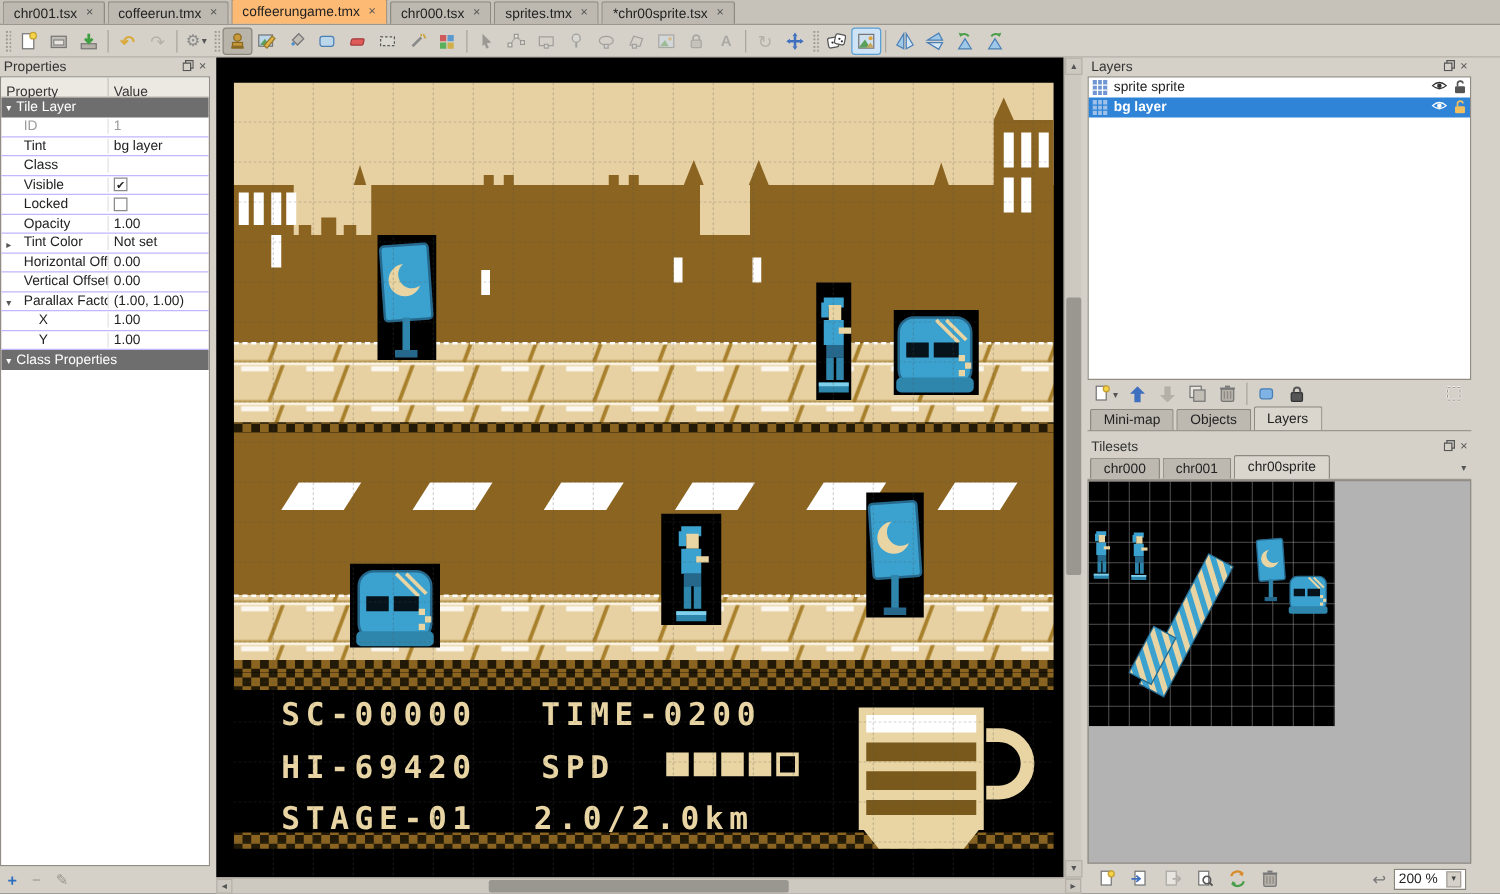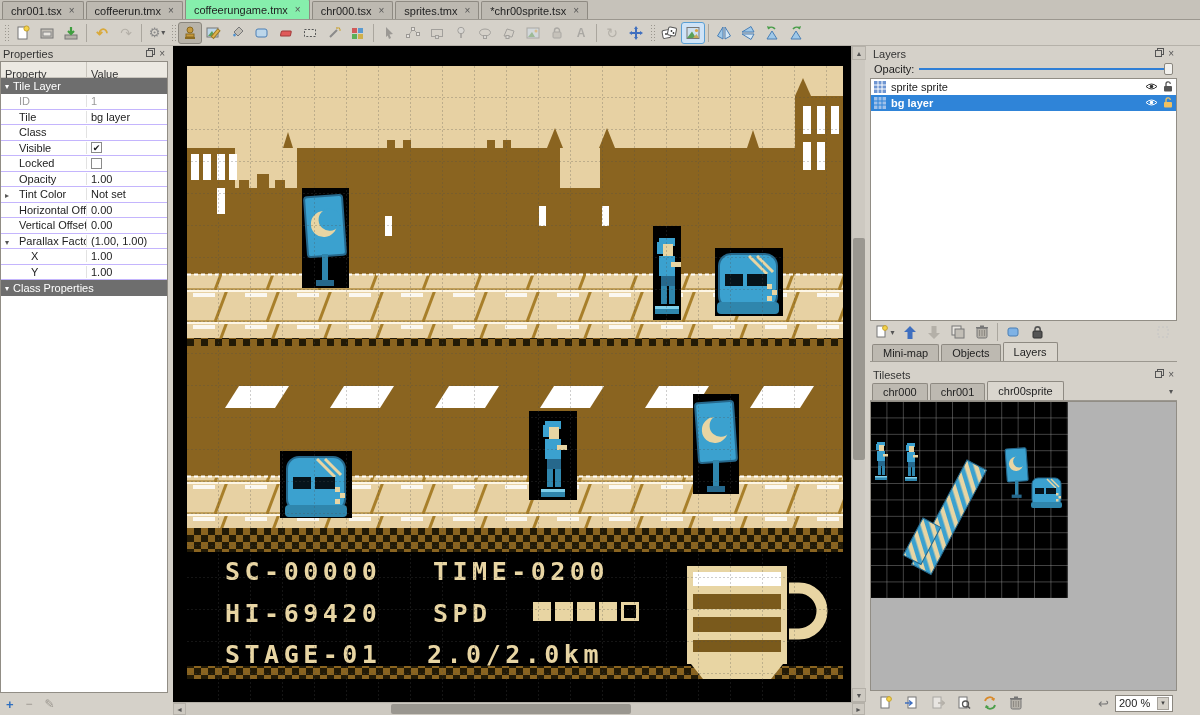--- a/index.html
+++ b/index.html
@@ -3,21 +3,21 @@
 <meta charset="utf-8">
 <style>
   * { margin:0; padding:0; box-sizing:border-box; }
   html,body { width:1200px; height:715px; overflow:hidden; }
   body { font-family:"Liberation Sans", sans-serif; font-size:11px; background:#d5d1c9; color:#222; }
 
   
   .tabbar { height:20px; background:#c6c2ba; display:flex; align-items:flex-end; padding-left:2px; border-bottom:1px solid #9b978f; }
   .tab { display:flex; align-items:center; gap:7px; height:18px; padding:0 8px; margin-right:2px;
          background:#bdb9b1; border:1px solid #8e8a82; border-bottom:none; border-radius:2px 2px 0 0; cursor:default; }
-  .tab.active { background:#86efac; height:20px; position:relative; z-index:2; }
+  .tab.active { background:#fdba74; height:20px; position:relative; z-index:2; }
   .tclose { color:#555; font-size:10px; line-height:1; }
 
   
   .toolbar { height:26px; display:flex; align-items:center; padding:0 2px; background:#d5d1c9; border-bottom:1px solid #b5b1a9; }
   .tbtn { width:24px; height:22px; display:flex; align-items:center; justify-content:center; border:1px solid transparent; border-radius:3px; }
   .tbtn.pressed { background:#b9b4aa; border-color:#8a867e; }
   .tbtn.selblue { background:#cfe3f7; border-color:#5a9fd4; }
   .tbtn svg { display:block; }
   .glyph { font-size:14px; line-height:1; }
   .tsep { width:1px; height:18px; background:#aaa69e; margin:0 3px; }
@@ -325,21 +325,21 @@
       </div>
       <div class="pgroup">
           <span class="exp">▾</span>
           <span>Tile Layer</span>
         </div>
       <div class="prow dim">
           <div class="pl">ID</div>
           <div class="pv">1</div>
         </div>
       <div class="prow">
-          <div class="pl">Tile</div>
+          <div class="pl">Tint</div>
           <div class="pv">bg layer</div>
         </div>
       <div class="prow">
           <div class="pl">Class</div>
           <div class="pv"></div>
         </div>
       <div class="prow">
           <div class="pl">Visible</div>
           <div class="pv">
             <span class="cbox">✔</span>
@@ -574,27 +574,20 @@
   <div class="right">
 
     <div class="ptitle">
       <span class="pt-label">Layers</span>
       <span class="pt-btn"><svg width="9" height="9">
             <rect x="2.5" y="0.5" width="6" height="6" fill="none" stroke="#555"></rect>
             <rect x="0.5" y="2.5" width="6" height="6" fill="#d5d1c9" stroke="#555"></rect>
           </svg></span>
       <span class="pt-btn">×</span>
     </div>
-    <div style="display:flex;align-items:center;gap:5px;padding:2px 4px 3px;">
-      <span>Opacity:</span>
-      <div style="flex:1;position:relative;height:12px;">
-        <div style="position:absolute;left:0;right:4px;top:5px;height:2px;background:#2f7fd6;"></div>
-        <div style="position:absolute;right:0;top:0;width:9px;height:12px;background:#f2f1ee;border:1px solid #8a867e;border-radius:2px;"></div>
-      </div>
-    </div>
     <div class="listbox">
       <div class="lrow">
         <svg width="12" height="12">
             <rect width="12" height="12" fill="#6f96d2"></rect>
             <path d="M4 0V12 M8 0V12 M0 4H12 M0 8H12" stroke="#fff"></path>
           </svg>
         <span class="lname">sprite sprite</span>
         <span class="leye"><svg width="13" height="9" viewBox="0 0 13 9">
               <path d="M1 4.5 Q6.5 -0.5 12 4.5 Q6.5 9.5 1 4.5 Z" fill="none" stroke="currentColor"></path>
               <circle cx="6.5" cy="4.5" r="1.8" fill="currentColor"></circle>

